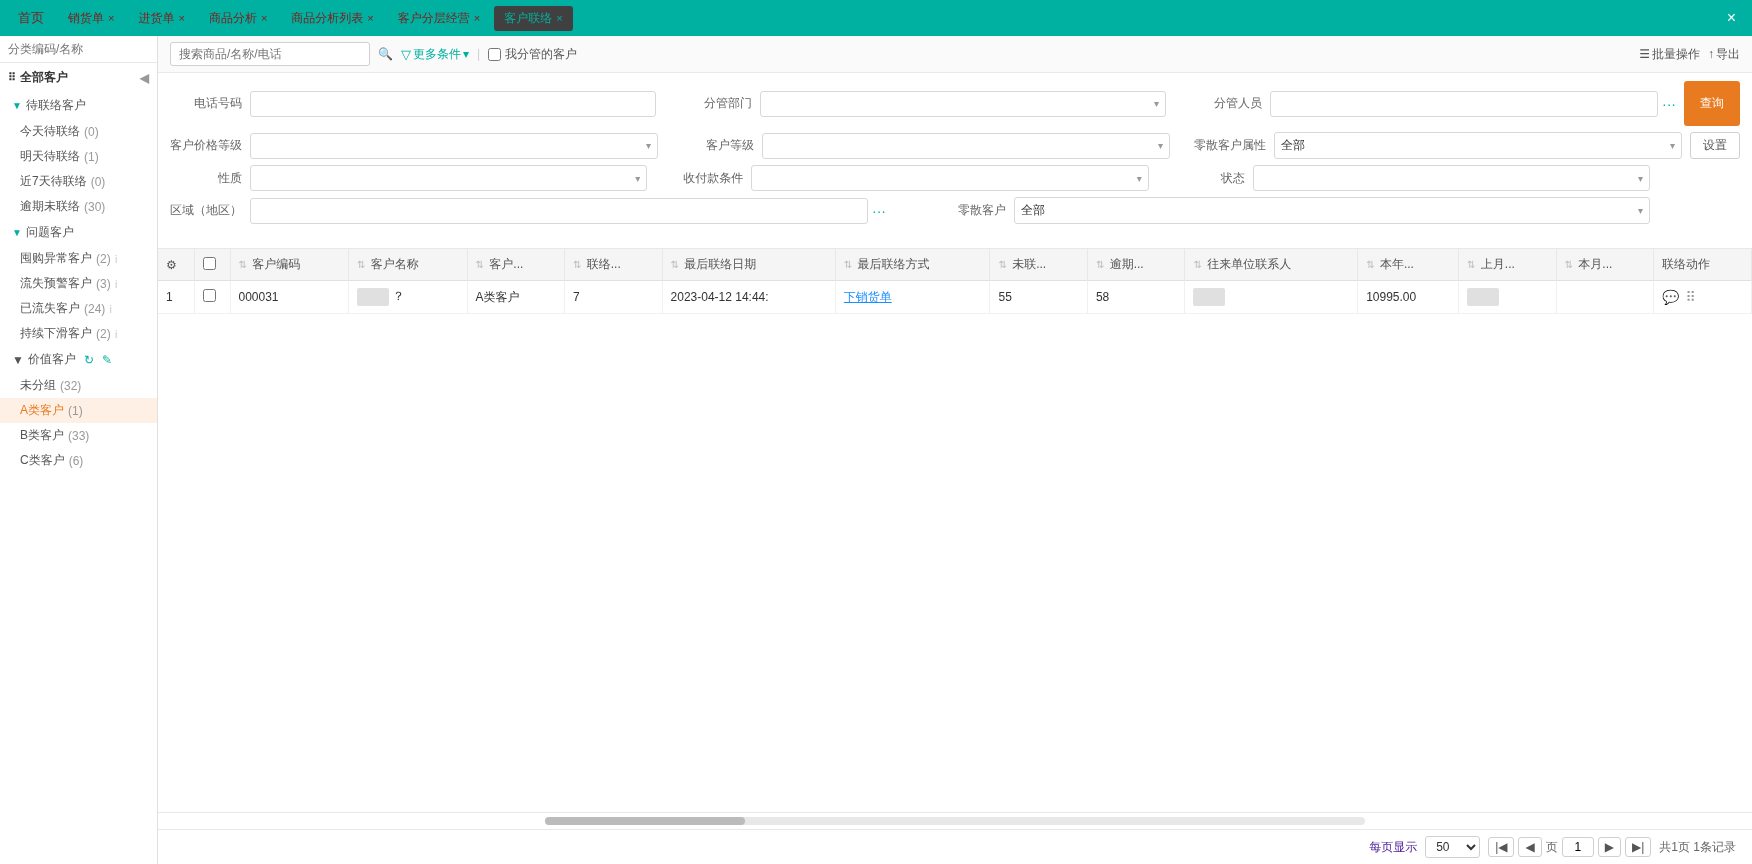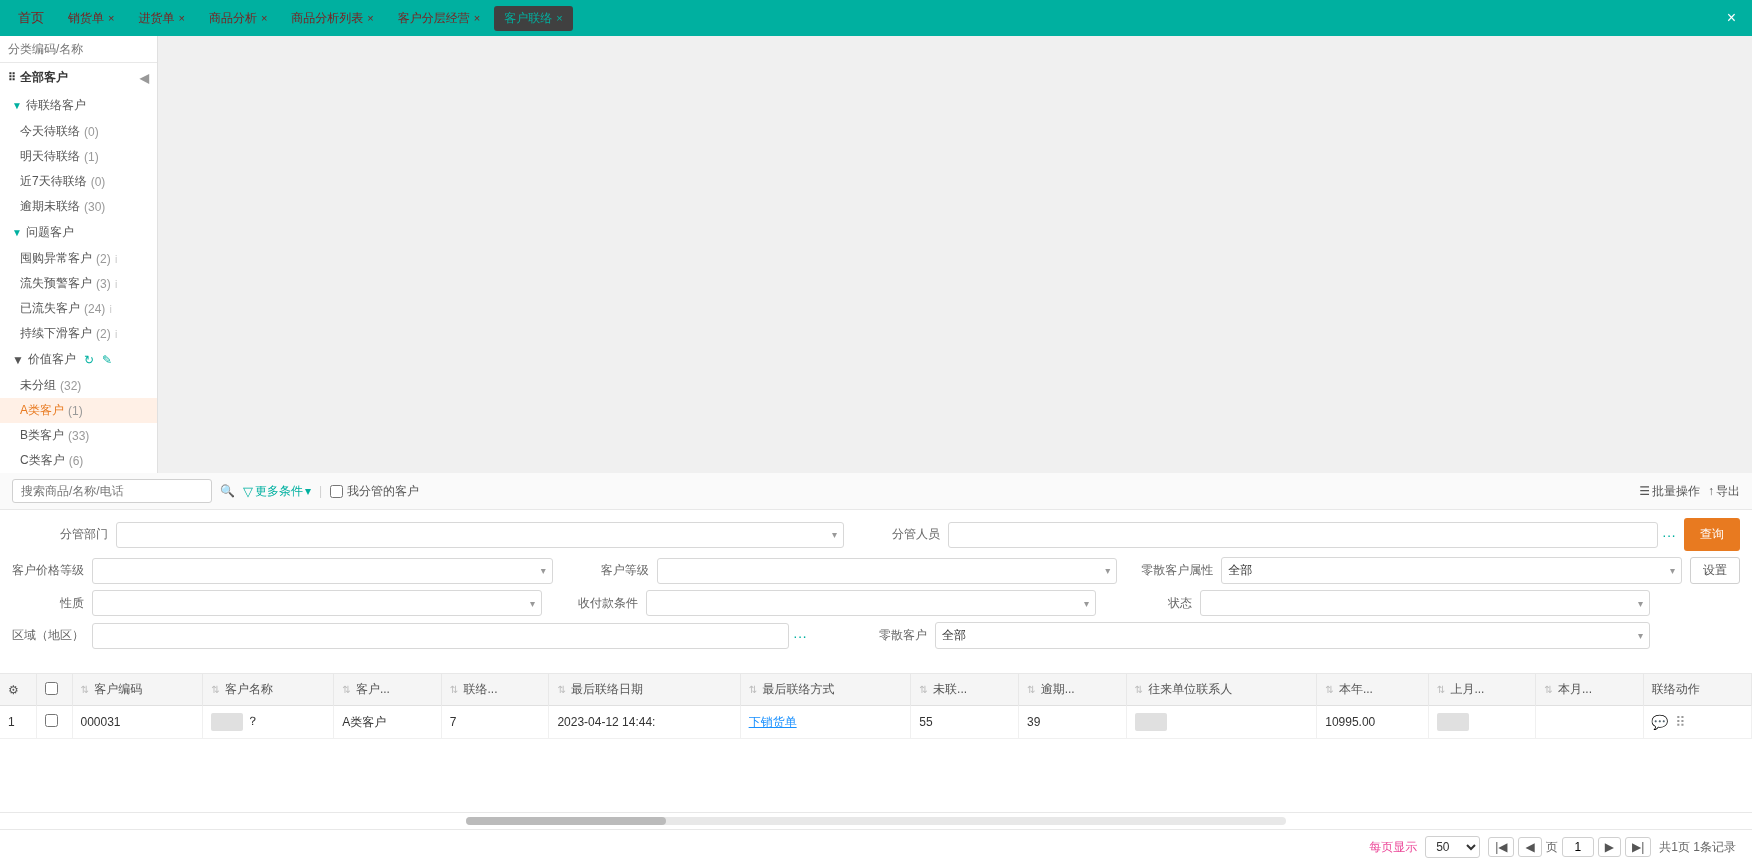--- a/index.html
+++ b/index.html
@@ -41,21 +41,20 @@
       color: white;
       cursor: pointer;
       font-size: 16px;
       padding: 2px 8px;
     }
 
     
     .main-layout {
       display: flex;
       height: calc(864px - 36px);
-      flex-direction: column;
     }
 
     
     .sidebar {
       width: 158px;
       background: white;
       border-right: 1px solid #e0e0e0;
       overflow-y: auto;
       flex-shrink: 0;
     }
@@ -225,21 +224,21 @@
       border-radius: 3px;
       padding: 4px 6px;
       outline: none;
       min-height: 26px;
     }
     .filter-dots { color: #00b0a0; cursor: pointer; font-size: 14px; }
     .query-btn {
       background: #e87a20;
       color: white;
       border: none;
-      padding: 8px 16px;
+      padding: 14px 16px;
       border-radius: 3px;
       cursor: pointer;
       font-size: 12px;
     }
     .settings-btn {
       background: white;
       color: #555;
       border: 1px solid #d0d0d0;
       padding: 4px 12px;
       border-radius: 3px;
@@ -308,21 +307,21 @@
     
     .pagination-bar {
       display: flex;
       align-items: center;
       padding: 6px 16px;
       border-top: 1px solid #e8e8e8;
       background: white;
       gap: 8px;
       justify-content: flex-end;
     }
-    .page-size-label { color: #ec4899; }
+    .page-size-label { color: #4c1d95; }
     .page-size-select {
       border: 1px solid #d0d0d0;
       border-radius: 3px;
       padding: 2px 6px;
       background: white;
       color: #333;
       cursor: pointer;
     }
     .page-nav {
       display: flex;
@@ -519,20 +518,24 @@
           <span class="export-btn">
             <span>↑</span>
             <span>导出</span>
           </span>
         </div>
       </div>
 
       <div class="adv-filters">
 
         <div class="filter-row">
+          <div class="filter-cell">
+            <span class="filter-label">电话号码</span>
+            <input class="filter-input" type="text" value="" style="">
+          </div>
           <div style="width:24px"></div>
           <div class="filter-cell">
             <span class="filter-label">分管部门</span>
             <div class="filter-select">
               <span></span>
               <span class="caret">▾</span>
             </div>
           </div>
           <div style="width:24px"></div>
           <div class="filter-cell">
@@ -700,21 +703,21 @@
                 <span class="td-gray-box"></span>
                 <span>？</span>
               </td>
               <td>A类客户</td>
               <td>7</td>
               <td>2023-04-12 14:44:</td>
               <td>
                 <span class="td-link">下销货单</span>
               </td>
               <td>55</td>
-              <td>39</td>
+              <td>58</td>
               <td>
                 <span class="td-gray-box"></span>
               </td>
               <td>10995.00</td>
               <td>
                 <span class="td-gray-box"></span>
               </td>
               <td></td>
               <td>
                 <div class="row-actions">

